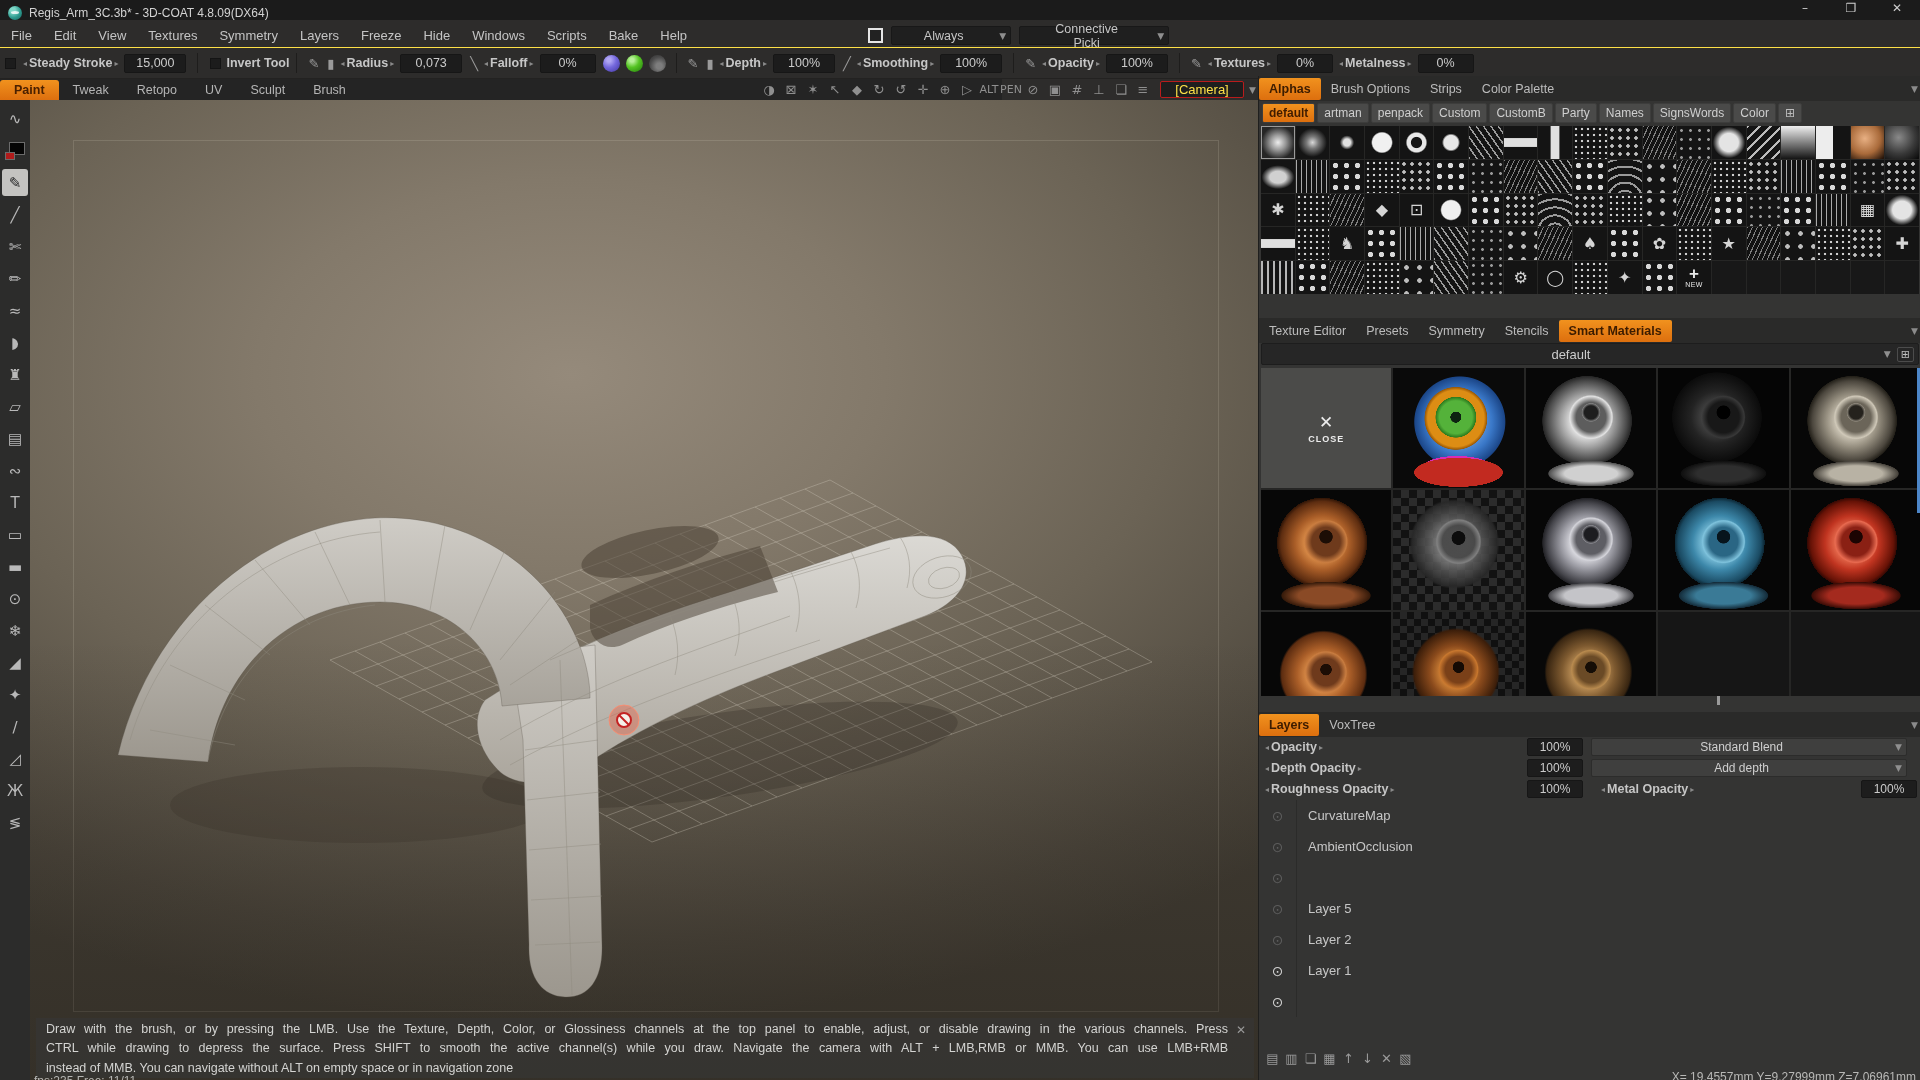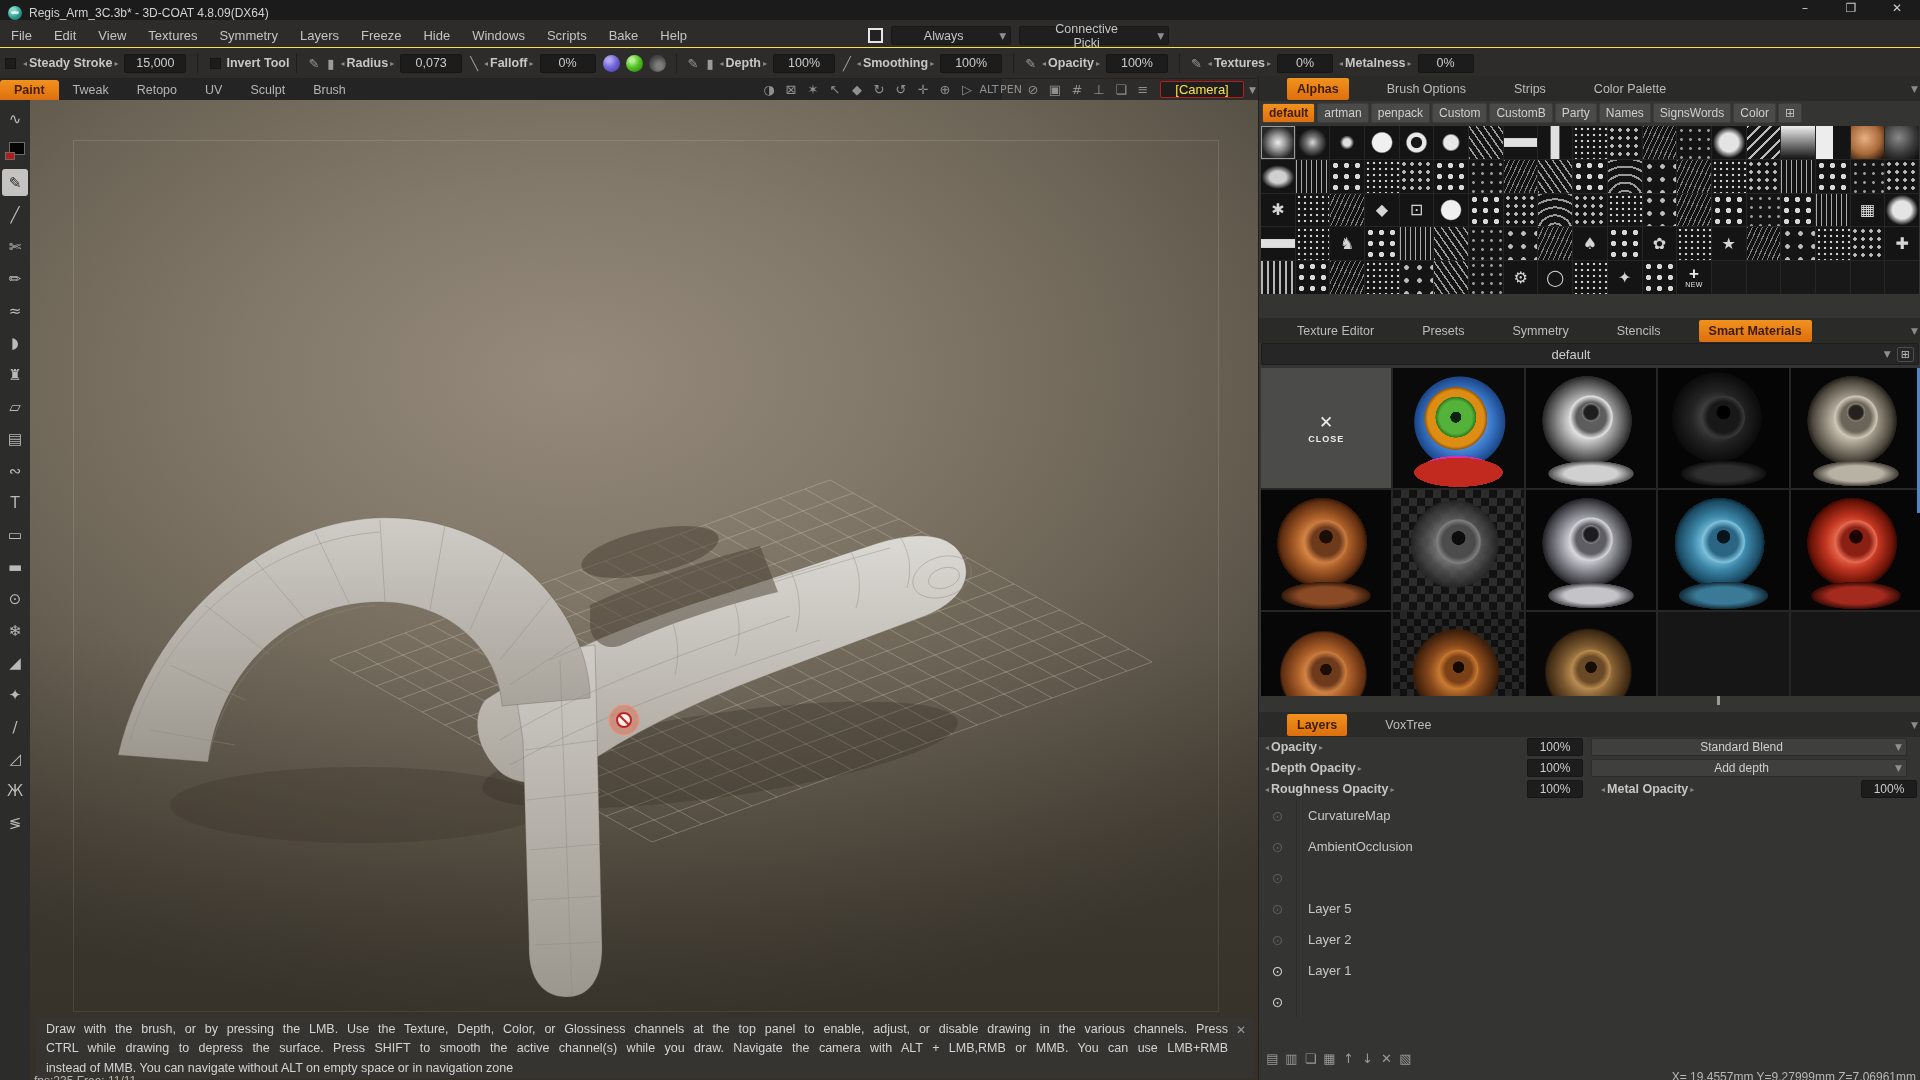--- a/index.html
+++ b/index.html
@@ -84,21 +84,21 @@
   .helpbox .jl { text-align:justify; text-align-last:justify; white-space:nowrap; overflow:hidden;}
   .help-close { position:absolute; right:8px; top:3px; color:#9a9a9a; font-size:12px;
                 font-family:"DejaVu Sans",sans-serif;}
   .fpsline { position:absolute; left:4px; bottom:-8px; z-index:4; color:#b5b5b2; font-size:12px; }
 
   
   .rpanel { position:absolute; left:1258px; top:76px; width:662px; height:1004px; background:#343433;
             border-left:1px solid #1f1f1e; }
   .rtabs { position:absolute; left:0; top:0; width:662px; height:25px; background:#2a2a29;
            display:flex; align-items:center; }
-  .rtab { padding:4px 10px; font-size:12.5px; color:#bcbcbc;margin-left:28px; }
+  .rtab { padding:4px 10px; font-size:12.5px; color:#bcbcbc; }
   .rtab.active { background:linear-gradient(#f1921e,#dd6f0e); color:#3c1c00; font-weight:bold; border-radius:2px;}
   .scroll-hint { position:absolute; right:3px; color:#8b8b8b; font-size:9px;
                  font-family:"DejaVu Sans",sans-serif;}
   .rcats { position:absolute; left:0; top:25px; width:662px; height:24px; background:#343433;
            display:flex; align-items:center; padding-left:3px; }
   .cat { background:#4a4a49; border:1px solid #3d3d3c; color:#cfcfcf; font-size:12px;
          padding:2px 6px; border-radius:2px; margin-right:2px;}
   .cat.active { background:linear-gradient(#f1921e,#dd6f0e); color:#401c00; font-weight:bold; }
   .cat.icon { font-family:"DejaVu Sans",sans-serif; color:#bdbdbd; }
 

